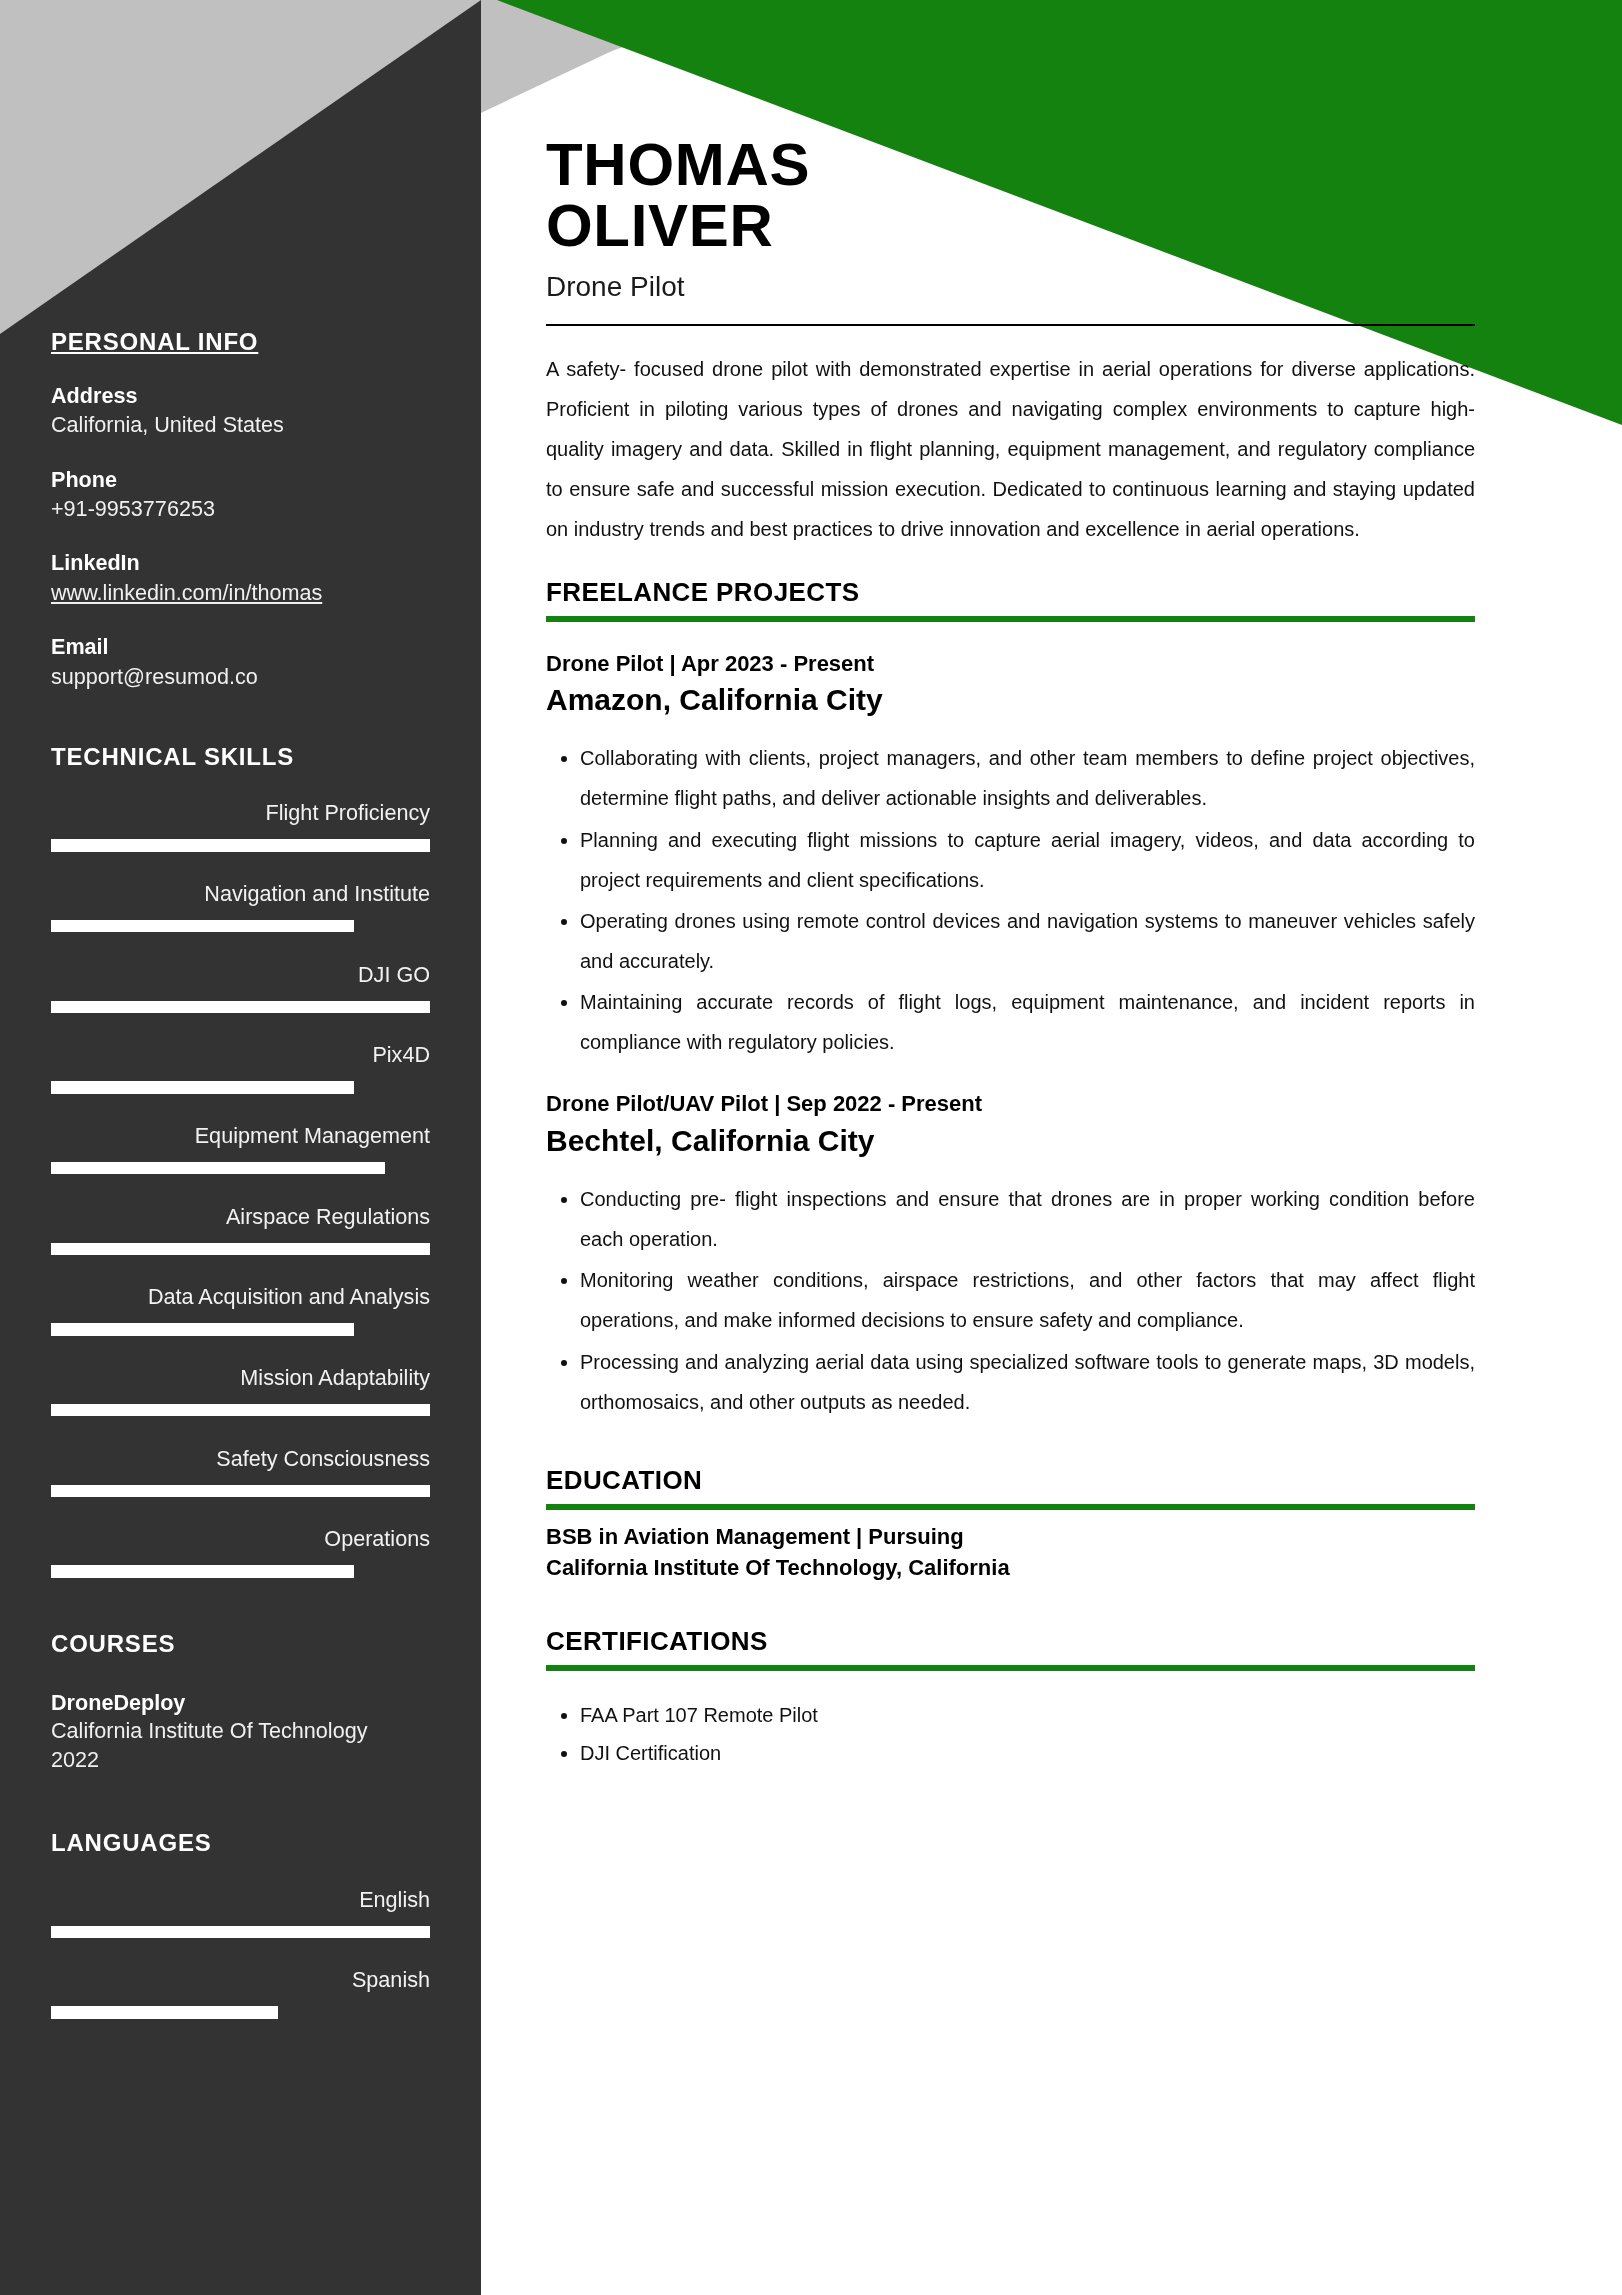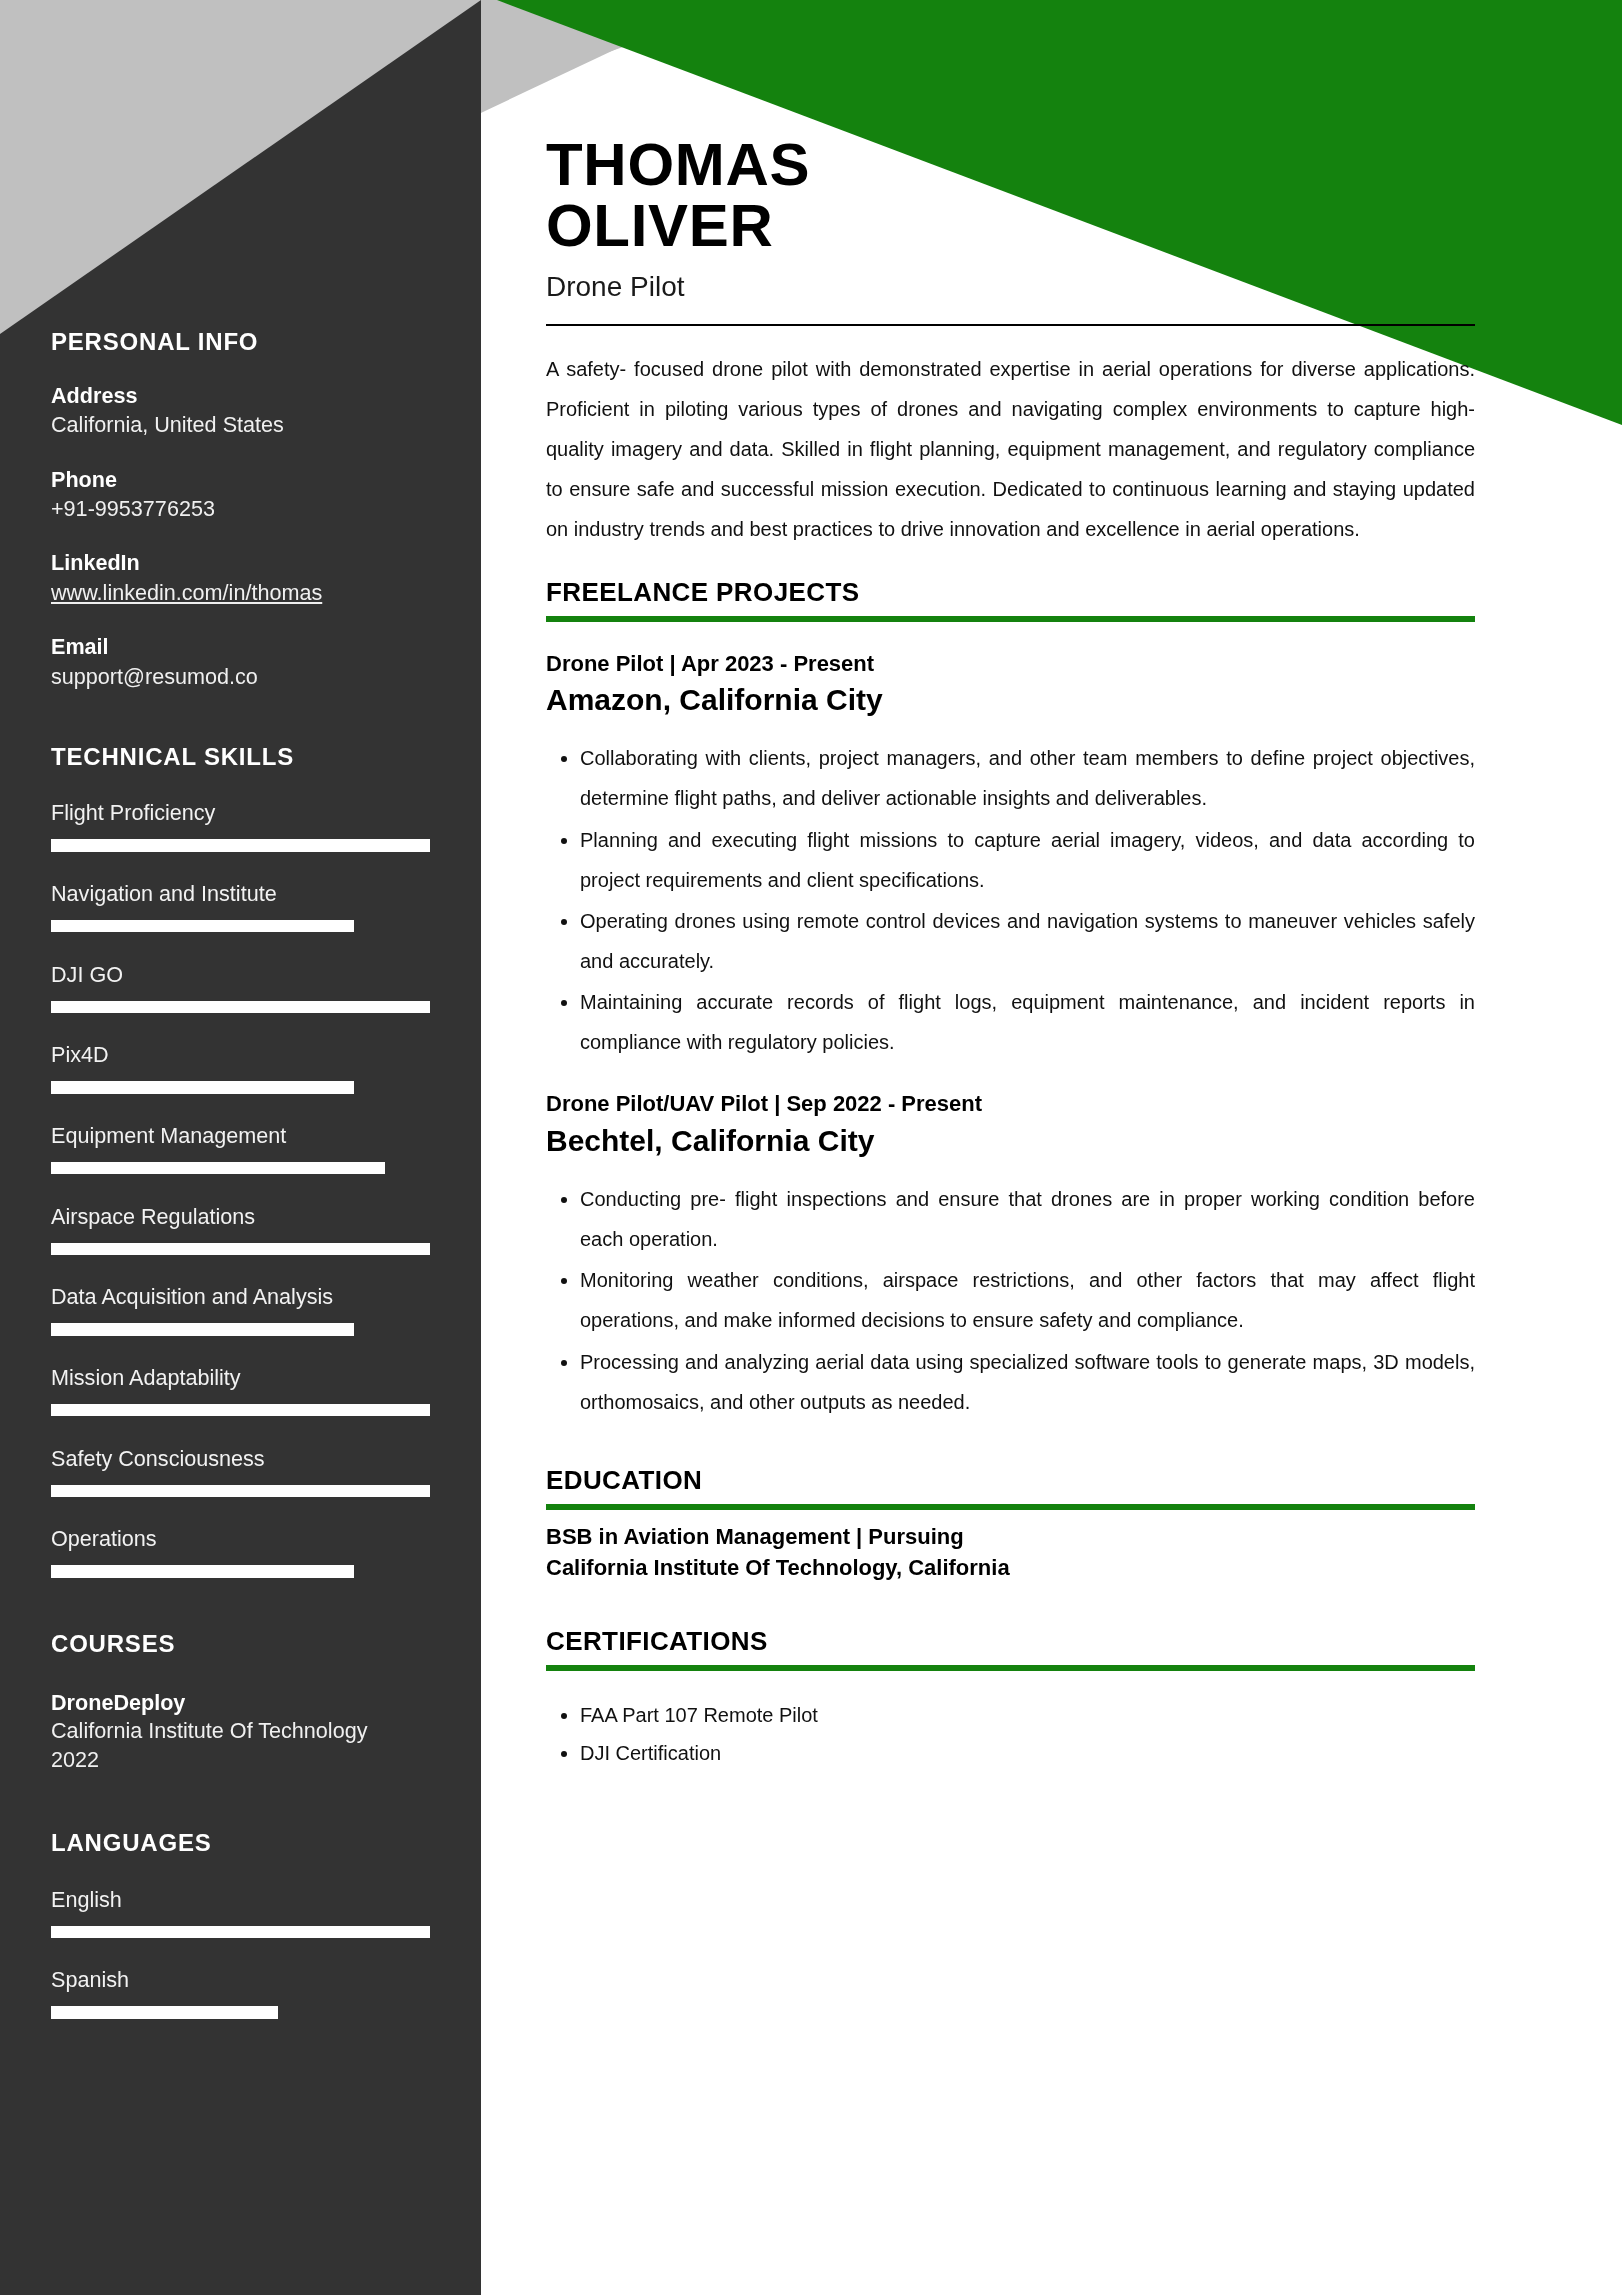--- a/index.html
+++ b/index.html
@@ -63,21 +63,21 @@
     color: #ffffff;
   }
 
   .side-heading {
     font-size: 24px;
     font-weight: bold;
     letter-spacing: 0.8px;
     color: #ffffff;
   }
 
-  #personal-info-heading { margin-top: 328px; }
+  #personal-info-heading { margin-top: 328px; text-decoration: underline; }
 
   .contact-block { margin-top: 25px; }
   .contact-label {
     font-size: 21.6px;
     font-weight: bold;
     line-height: 1.36;
   }
   .contact-value {
     font-size: 21.6px;
     font-weight: 300;
@@ -89,20 +89,21 @@
   #technical-skills-heading { margin-top: 52px; }
   #courses-heading { margin-top: 52px; }
   #languages-heading { margin-top: 55px; }
 
   .bar-item { margin-top: 29.4px; }
   .bar-label {
     font-size: 21.6px;
     font-weight: 300;
     color: #f2f2f2;
     line-height: 1.2;
+    text-align: right;
   }
   .bar-track {
     margin-top: 13px;
     height: 12.4px;
     width: 100%;
     background: transparent;
   }
   .bar-fill {
     height: 12.4px;
     background: #ffffff;

